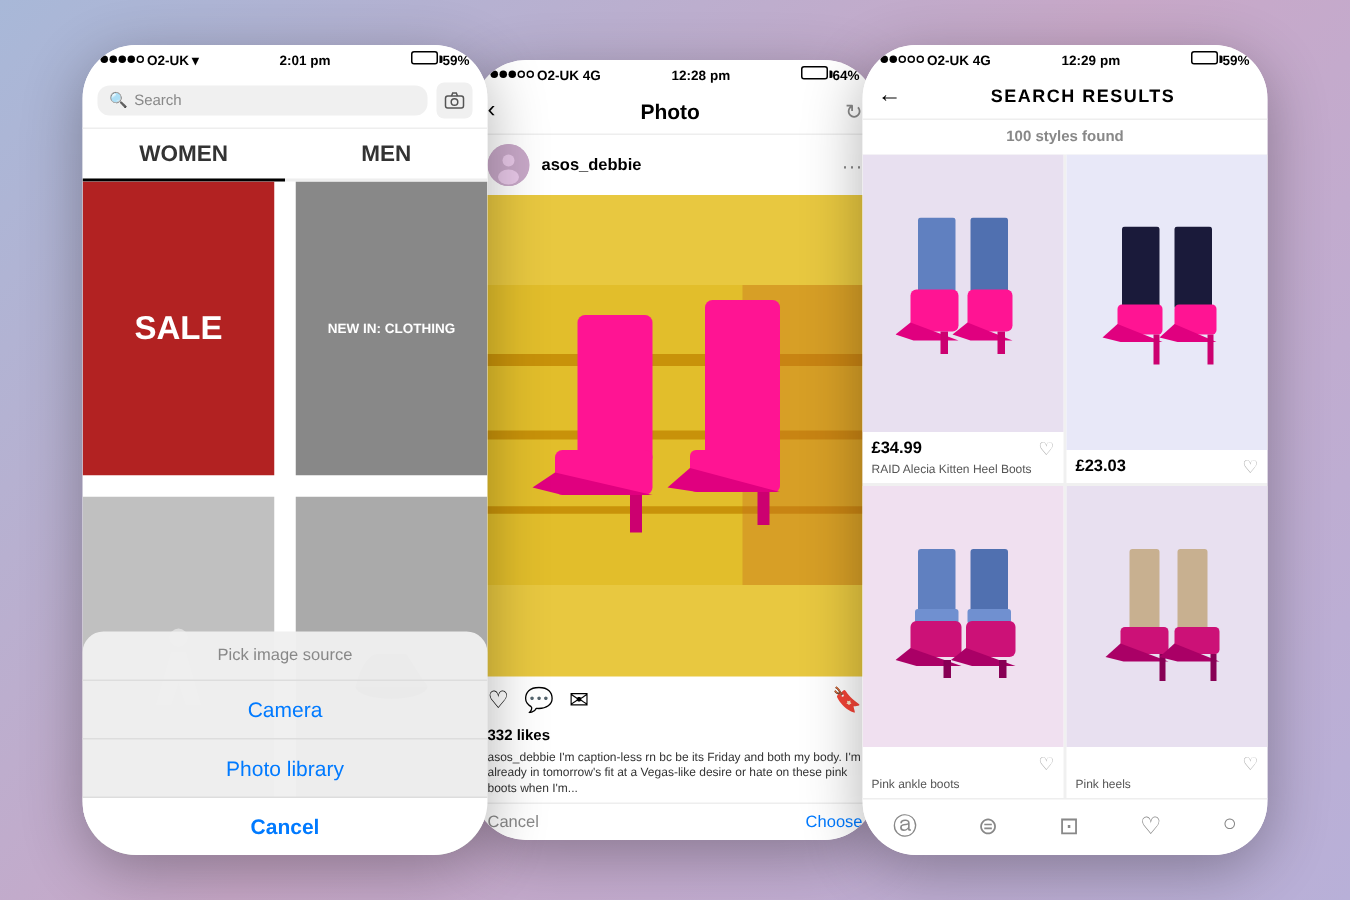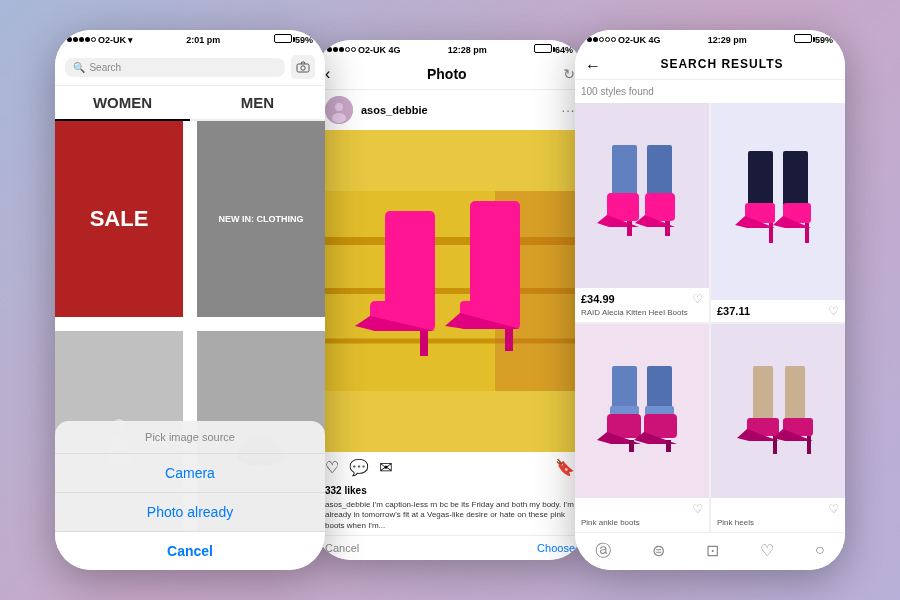--- a/index.html
+++ b/index.html
@@ -234,21 +234,21 @@
       align-items: center;
       padding: 6px 10px;
       border-bottom: 1px solid #eee;
       background: #fff;
       gap: 8px;
       flex-shrink: 0;
     }
     .p3-back { font-size: 16px; cursor: pointer; }
     .p3-title { font-size: 12px; font-weight: 700; letter-spacing: 1px; flex: 1; text-align: center; }
 
-    .p3-found { text-align: left; font-size: 10px; color: #888; padding: 6px; background: #fff; flex-shrink: 0; }
+    .p3-found { text-align: center; font-size: 10px; color: #888; padding: 6px; background: #fff; flex-shrink: 0; font-weight: bold; }
 
     .p3-grid {
       display: grid;
       grid-template-columns: 1fr 1fr;
       gap: 2px;
       flex: 1;
       overflow: hidden;
       background: #f0f0f0;
     }
     .p3-product {
@@ -413,21 +413,21 @@
           </div>
           <div class="p1-overlay">
             <span>SHOES</span>
           </div>
         </div>
       </div>
 
       <div class="action-sheet">
         <div class="action-sheet-title">Pick image source</div>
         <div class="action-sheet-item">Camera</div>
-        <div class="action-sheet-item">Photo already</div>
+        <div class="action-sheet-item">Photo library</div>
         <div class="action-sheet-cancel">Cancel</div>
       </div>
     </div>
   </div>
 
   <div class="phone phone-2">
     <div class="phone-screen">
 
       <div class="status-bar">
         <div class="status-left">
@@ -583,21 +583,21 @@
               <rect x="12" y="52" width="30" height="20" rx="3" fill="#ff1493"></rect>
               <polygon points="12,65 2,74 14,77 42,77" fill="#e0007f"></polygon>
               <rect x="36" y="72" width="4" height="20" fill="#cc0070"></rect>
               <rect x="50" y="52" width="28" height="20" rx="3" fill="#ff1493"></rect>
               <polygon points="50,65 40,74 52,77 78,77" fill="#e0007f"></polygon>
               <rect x="72" y="72" width="4" height="20" fill="#cc0070"></rect>
             </svg>
           </div>
           <div class="p3-product-info">
             <div class="p3-price-row">
-              <span class="p3-price">£37.11</span>
+              <span class="p3-price">£23.03</span>
               <span class="p3-heart">♡</span>
             </div>
           </div>
         </div>
 
         <div class="p3-product">
           <div class="p3-product-img product-img-3">
             <svg width="90" height="90" viewBox="0 0 90 90">
 
               <rect x="15" y="0" width="25" height="50" rx="2" fill="#6080c0"></rect>

